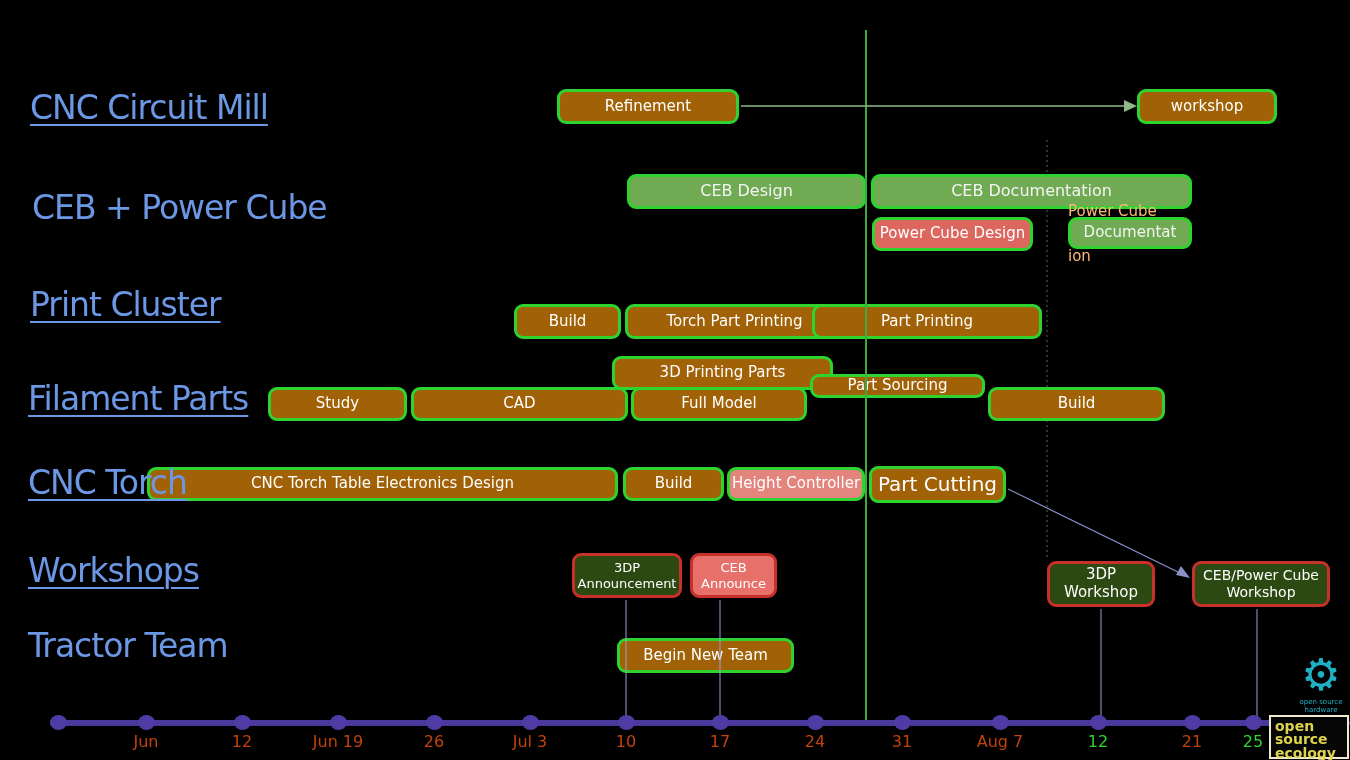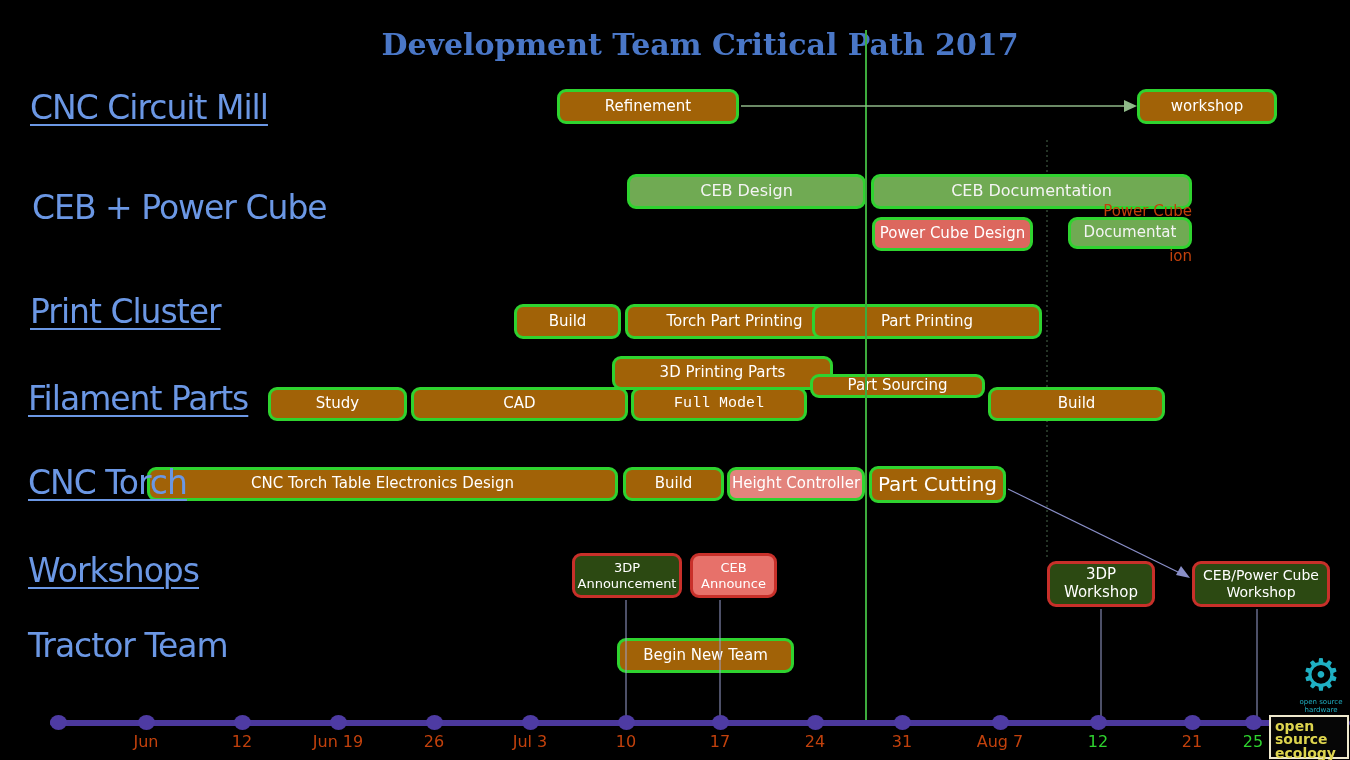--- a/index.html
+++ b/index.html
@@ -10,57 +10,56 @@
   .row-label{position:absolute;font-size:33px;color:#6b97e4;letter-spacing:-1px;white-space:nowrap;}
   .row-label.link{text-decoration:underline;text-underline-offset:5px;text-decoration-thickness:2px;}
   .bar{position:absolute;box-sizing:border-box;border-radius:9px;display:flex;align-items:center;
        justify-content:center;text-align:center;color:#fff;white-space:pre-line;line-height:1.18;}
   .s-dark{background:#a16207;border:3px solid #2fd32f;}
   .s-light{background:#70aa53;border:3px solid #2fd32f;color:#f4f4f4;}
   .s-red{background:#dc675e;border:3px solid #2fd32f;}
   .s-salmon{background:#e3847d;border:3px solid #2fd32f;}
   .s-darkred{background:#2c4912;border:3px solid #c8302a;}
   .s-salmonred{background:#e7716a;border:3px solid #c8302a;}
-  .float-text{position:absolute;color:#c2410c;text-align:right;white-space:nowrap;}
+  .float-text{position:absolute;color:#fdba74;text-align:left;white-space:nowrap;}
   svg.layer{position:absolute;left:0;top:0;pointer-events:none;}
   .tl-line{position:absolute;background:#4b389c;height:6px;border-radius:3px;}
   .tl-dot{position:absolute;width:17px;height:15px;border-radius:50%;background:#4e3ba3;}
   .tl-label{position:absolute;width:90px;text-align:center;font-size:16px;color:#c2410c;}
   .tl-label.green{color:#2fd32f;}
   .oshw{position:absolute;text-align:center;color:#1fb0c4;}
   .oshw .gear{font-size:44px;line-height:1;display:block;}
   .oshw .txt{font-size:7px;line-height:1.2;white-space:pre-line;display:block;margin-top:1px;}
   .ose-box{position:absolute;box-sizing:border-box;border:2px solid #efe9cd;background:#060606;
            color:#ddd44e;font-weight:bold;font-size:14px;line-height:0.95;padding:3px 4px;
            white-space:pre-line;}
 </style>
 </head>
 <body>
 
 <div id="stage">
-  <div class="title">Development Team Critical Path 2017</div>
   <div id="bg-layer">
       <svg width="1350" height="760" class="layer">
         <line x1="1047" y1="140" x2="1047" y2="560" stroke="#4a6b4e" stroke-width="1" stroke-dasharray="2,3"></line>
       </svg>
     </div>
   <div id="bars-layer">
       <div class="bar s-dark" style="left: 557px; top: 89px; width: 182px; height: 35px; font-size: 15px;">Refinement</div>
       <div class="bar s-dark" style="left: 1137px; top: 89px; width: 140px; height: 35px; font-size: 15px;">workshop</div>
       <div class="bar s-light" style="left: 627px; top: 174px; width: 239px; height: 35px; font-size: 16px;">CEB Design</div>
       <div class="bar s-light" style="left: 871px; top: 174px; width: 321px; height: 35px; font-size: 16px;">CEB Documentation</div>
       <div class="bar s-red" style="left: 872px; top: 217px; width: 161px; height: 34px; font-size: 15px;">Power Cube Design</div>
       <div class="bar s-light" style="left: 1068px; top: 217px; width: 124px; height: 32px; font-size: 15px;">Documentat</div>
       <div class="bar s-dark" style="left: 514px; top: 304px; width: 107px; height: 35px; font-size: 15px;">Build</div>
       <div class="bar s-dark" style="left: 625px; top: 304px; width: 219px; height: 35px; font-size: 15px;">Torch Part Printing</div>
       <div class="bar s-dark" style="left: 812px; top: 304px; width: 230px; height: 35px; font-size: 15px;">Part Printing</div>
       <div class="bar s-dark" style="left: 612px; top: 356px; width: 221px; height: 34px; font-size: 15px;">3D Printing Parts</div>
       <div class="bar s-dark" style="left: 268px; top: 387px; width: 139px; height: 34px; font-size: 15px;">Study</div>
       <div class="bar s-dark" style="left: 411px; top: 387px; width: 217px; height: 34px; font-size: 15px;">CAD</div>
-      <div class="bar s-dark" style="left: 631px; top: 387px; width: 176px; height: 34px; font-size: 15px; font-family: Liberation Mono, monospace;">Full Model</div>
+      <div class="bar s-dark" style="left: 631px; top: 387px; width: 176px; height: 34px; font-size: 15px;">Full Model</div>
       <div class="bar s-dark" style="left: 810px; top: 374px; width: 175px; height: 24px; font-size: 15px;">Part Sourcing</div>
       <div class="bar s-dark" style="left: 988px; top: 387px; width: 177px; height: 34px; font-size: 15px;">Build</div>
       <div class="bar s-dark" style="left: 147px; top: 467px; width: 471px; height: 34px; font-size: 15px;">CNC Torch Table Electronics Design</div>
       <div class="bar s-dark" style="left: 623px; top: 467px; width: 101px; height: 34px; font-size: 15px;">Build</div>
       <div class="bar s-salmon" style="left: 727px; top: 467px; width: 138px; height: 34px; font-size: 15px;">Height Controller</div>
       <div class="bar s-dark" style="left: 869px; top: 466px; width: 137px; height: 37px; font-size: 20px;">Part Cutting</div>
       <div class="bar s-darkred" style="left: 572px; top: 553px; width: 110px; height: 45px; font-size: 13px;">3DP
 Announcement</div>
       <div class="bar s-salmonred" style="left: 690px; top: 553px; width: 87px; height: 45px; font-size: 13px;">CEB
 Announce</div>
@@ -119,18 +118,18 @@
   <div class="oshw" style="left:1283px;top:653px;width:76px;">
     <span class="gear">⚙</span>
     <span class="txt">open source
 hardware</span>
   </div>
   <div class="ose-box" style="left:1269px;top:715px;width:80px;height:44px;">open
 source
 ecology</div>
 <div class="row-label link" style="left: 30px; top: 88px;">CNC Circuit Mill</div>
     <div class="row-label" style="left: 32px; top: 188px;">CEB + Power Cube</div>
-    <div class="row-label link" style="left: 30px; top: 292px;">Print Cluster</div>
+    <div class="row-label link" style="left: 30px; top: 285px;">Print Cluster</div>
     <div class="row-label link" style="left: 28px; top: 379px;">Filament Parts</div>
     <div class="row-label link" style="left: 28px; top: 463px;">CNC Torch</div>
     <div class="row-label link" style="left: 28px; top: 551px;">Workshops</div>
     <div class="row-label" style="left: 28px; top: 626px;">Tractor Team</div>
   </div>
 
 </body></html>

